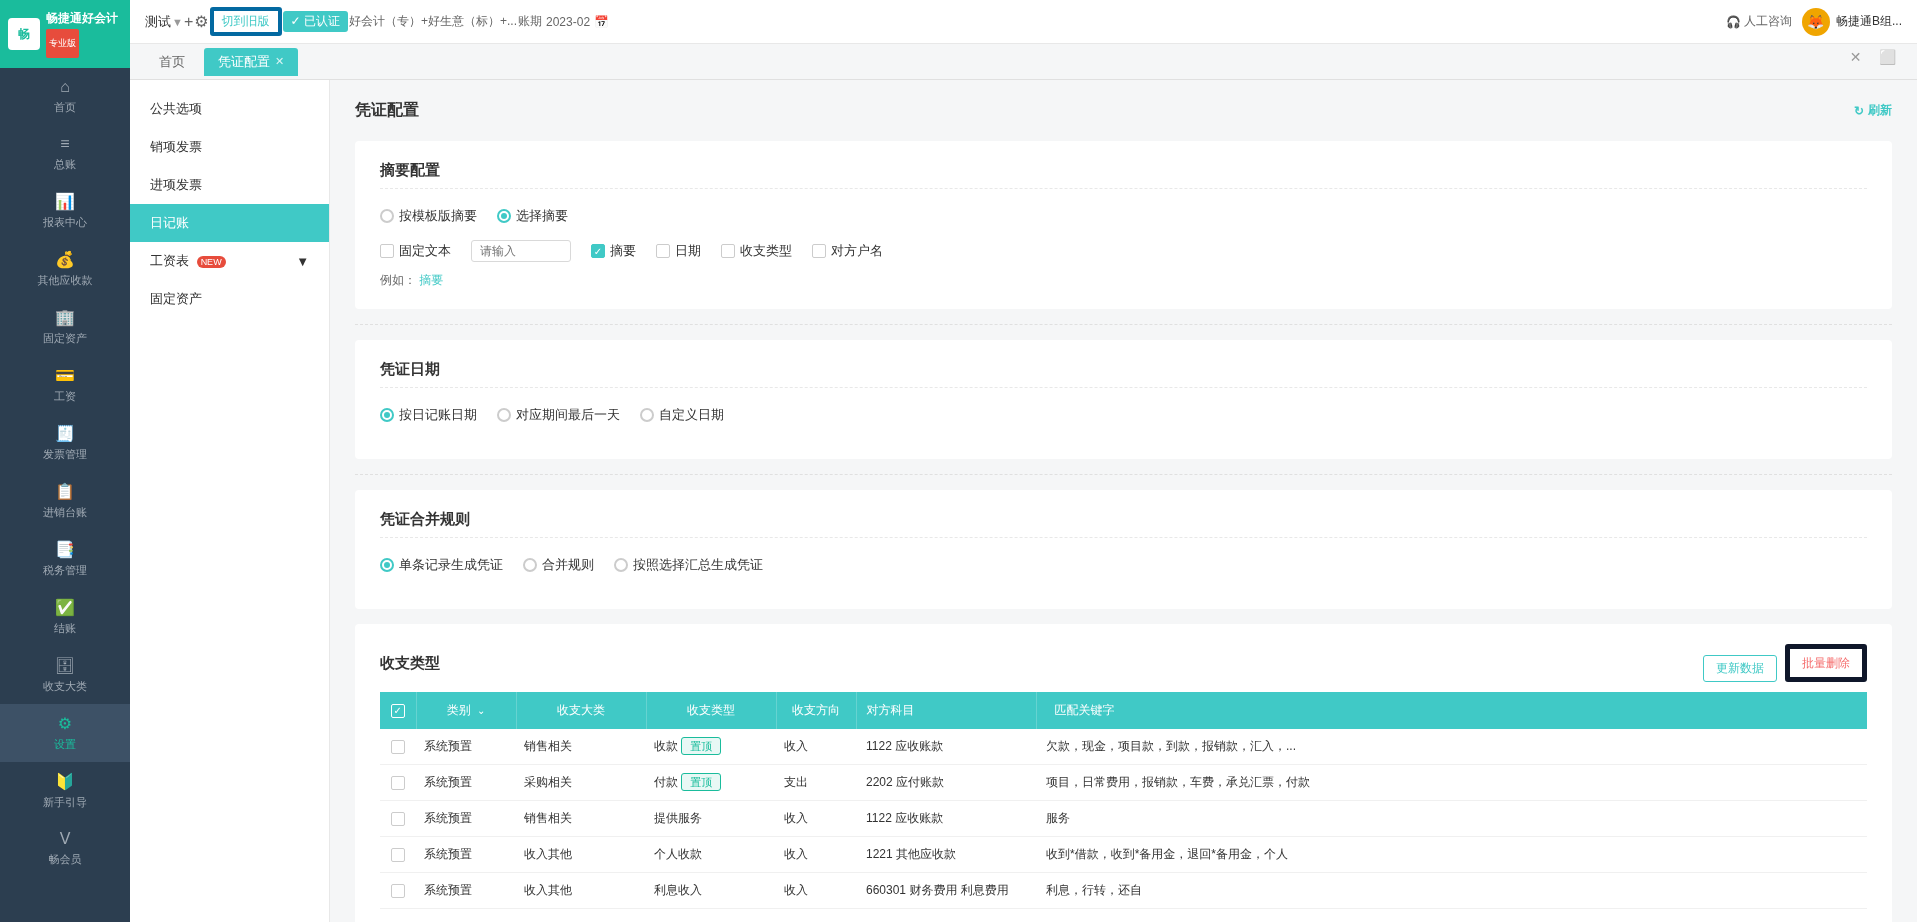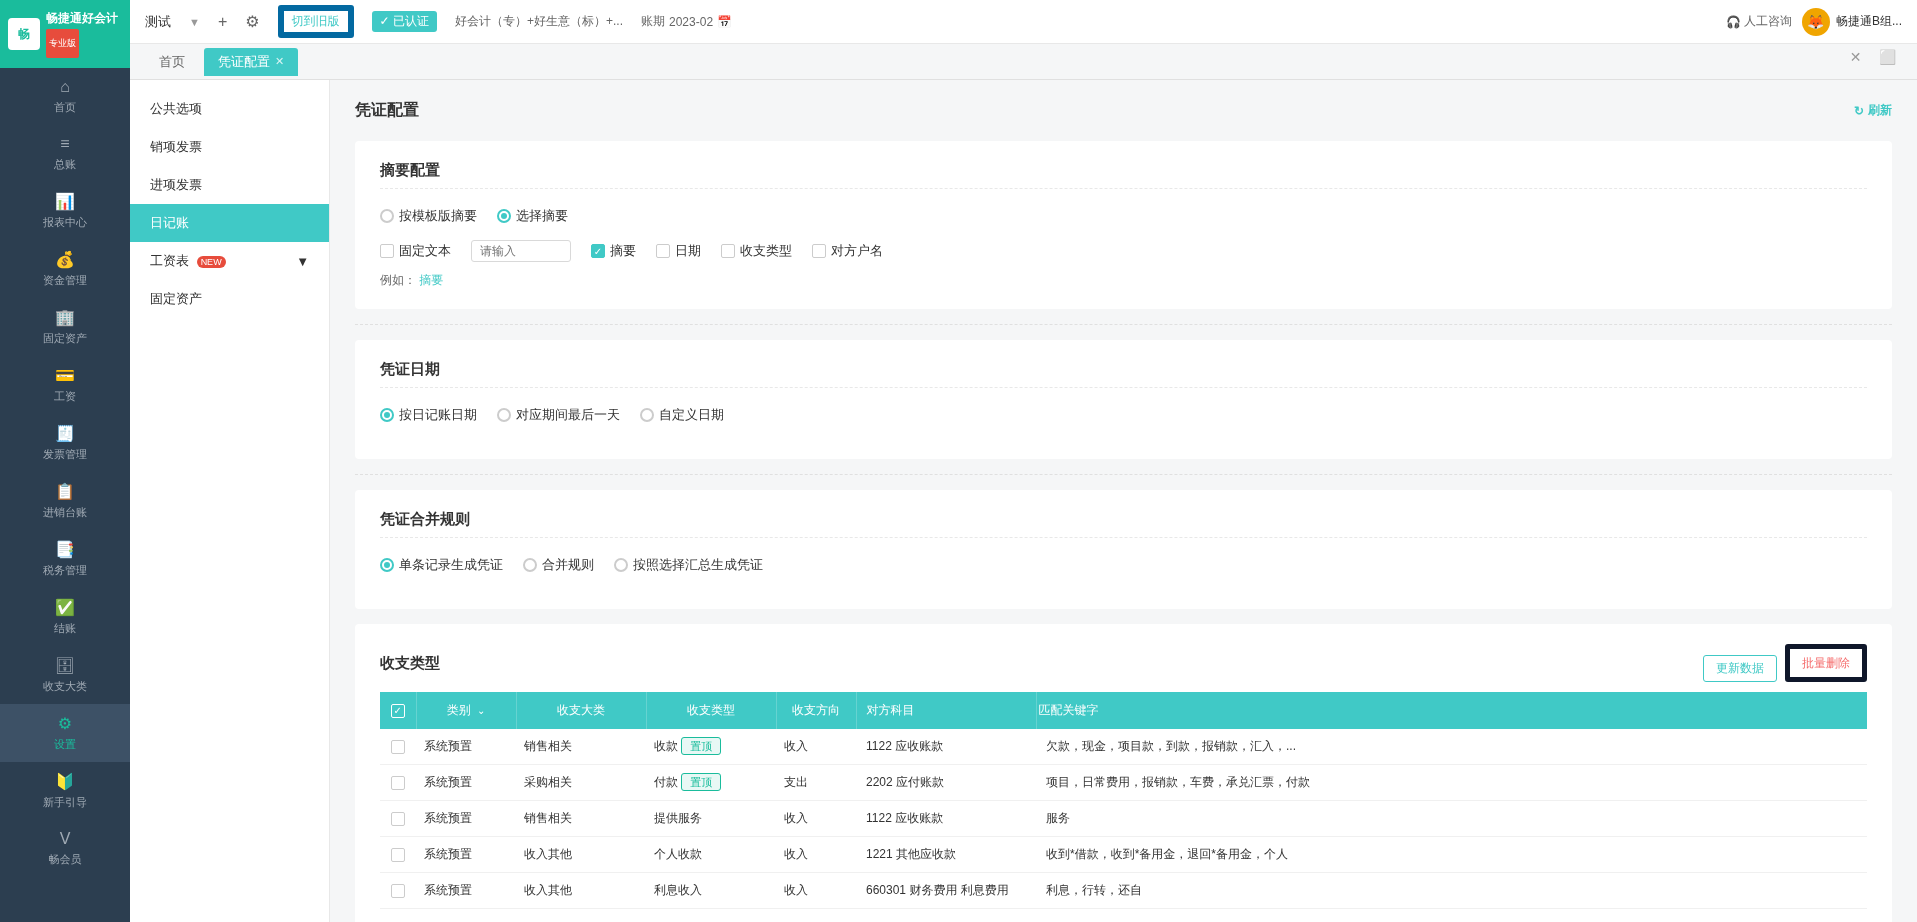--- a/index.html
+++ b/index.html
@@ -9,26 +9,26 @@
     .sidebar { position: fixed; left: 0; top: 0; width: 130px; height: 922px; background: #2c3e50; display: flex; flex-direction: column; z-index: 100; }
     .sidebar-logo { background: #1abc9c; padding: 10px 8px; display: flex; align-items: center; gap: 6px; min-height: 50px; }
     .sidebar-logo-icon { width: 32px; height: 32px; background: #fff; border-radius: 4px; display: flex; align-items: center; justify-content: center; color: #1abc9c; font-size: 12px; font-weight: bold; }
     .sidebar-logo-badge { background: #e74c3c; color: #fff; font-size: 9px; border-radius: 2px; padding: 8px 3px; margin-top: 2px; display: inline-block; }
     .sidebar-item { display: flex; flex-direction: column; align-items: center; padding: 10px 5px; cursor: pointer; color: #a0aab4; gap: 4px; transition: background 0.2s; }
     .sidebar-item.active { background: #3d5166; color: #1abc9c; }
     .sidebar-item-icon { font-size: 16px; }
     .sidebar-item-label { font-size: 11px; text-align: center; }
 
     
-    .topbar { position: fixed; top: 0; left: 130px; right: 0; height: 44px; background: #fff; display: flex; align-items: center; padding: 0 15px; gap: 18px; border-bottom: 1px solid #e8e8e8; z-index: 99; }
+    .topbar { position: fixed; top: 0; left: 130px; right: 0; height: 44px; background: #fff; display: flex; align-items: center; padding: 0 15px; gap: 1px; border-bottom: 1px solid #e8e8e8; z-index: 99; }
     .topbar-title { color: #333; font-size: 13px; font-weight: 500; }
     .topbar-dropdown { color: #999; font-size: 11px; cursor: pointer; }
     .topbar-btn-add { color: #666; font-size: 16px; cursor: pointer; }
     .topbar-btn-setting { color: #666; font-size: 16px; cursor: pointer; }
-    .topbar-switch { border: 6px solid #0369a1; color: #40c9c6; padding: 2px 8px; border-radius: 3px; font-size: 12px; cursor: pointer; background: #fff; }
+    .topbar-switch { border: 4px solid #0369a1; color: #40c9c6; padding: 2px 8px; border-radius: 3px; font-size: 12px; cursor: pointer; background: #fff; }
     .topbar-status { background: #40c9c6; color: #fff; padding: 2px 8px; border-radius: 3px; font-size: 12px; }
     .topbar-info { color: #666; font-size: 12px; }
     .topbar-period { color: #666; font-size: 12px; display: flex; align-items: center; gap: 4px; }
     .topbar-spacer { flex: 1; }
     .topbar-right { display: flex; align-items: center; gap: 10px; }
     .topbar-service { color: #666; font-size: 12px; cursor: pointer; display: flex; align-items: center; gap: 3px; }
     .topbar-user { display: flex; align-items: center; gap: 6px; cursor: pointer; }
     .topbar-avatar { width: 28px; height: 28px; border-radius: 50%; background: #f0a500; display: flex; align-items: center; justify-content: center; font-size: 14px; }
     .topbar-username { font-size: 12px; color: #333; }
 
@@ -89,21 +89,21 @@
     table thead th:last-child { border-right: none; }
     table tbody tr { background: #fff; border-bottom: 1px solid #f0f0f0; }
     table tbody td { padding: 9px 8px; font-size: 12px; text-align: left; color: #333; }
     .tag-green { background: #e8f8f5; border: 1px solid #1abc9c; color: #1abc9c; padding: 2px 8px; border-radius: 3px; font-size: 11px; }
     .checkbox-th { width: 36px; }
     .col-category { width: 100px; }
     .col-big { width: 130px; }
     .col-type { width: 130px; }
     .col-dir { width: 80px; }
     .col-account { width: 180px; text-align: left; padding-left: 10px; }
-    .col-keyword { flex: 1; text-align: left; padding-left: 2px; }
+    .col-keyword { flex: 1; text-align: left; padding-left: 18px; }
     td.left-align { text-align: left; padding-left: 10px; }
     .sort-icon { font-size: 10px; margin-left: 3px; }
 
     
     .window-controls { position: fixed; top: 44px; right: 15px; display: flex; align-items: center; gap: 8px; z-index: 200; }
     .win-btn { background: none; border: none; cursor: pointer; color: #999; font-size: 14px; padding: 5px; }
   </style>
 </head>
 <body>
 
@@ -125,21 +125,21 @@
   <div class="sidebar-item">
     <span class="sidebar-item-icon">≡</span>
     <span class="sidebar-item-label">总账</span>
   </div>
   <div class="sidebar-item">
     <span class="sidebar-item-icon">📊</span>
     <span class="sidebar-item-label">报表中心</span>
   </div>
   <div class="sidebar-item">
     <span class="sidebar-item-icon">💰</span>
-    <span class="sidebar-item-label">资金管理</span>
+    <span class="sidebar-item-label">其他应收款</span>
   </div>
   <div class="sidebar-item">
     <span class="sidebar-item-icon">🏢</span>
     <span class="sidebar-item-label">固定资产</span>
   </div>
   <div class="sidebar-item">
     <span class="sidebar-item-icon">💳</span>
     <span class="sidebar-item-label">工资</span>
   </div>
   <div class="sidebar-item">

